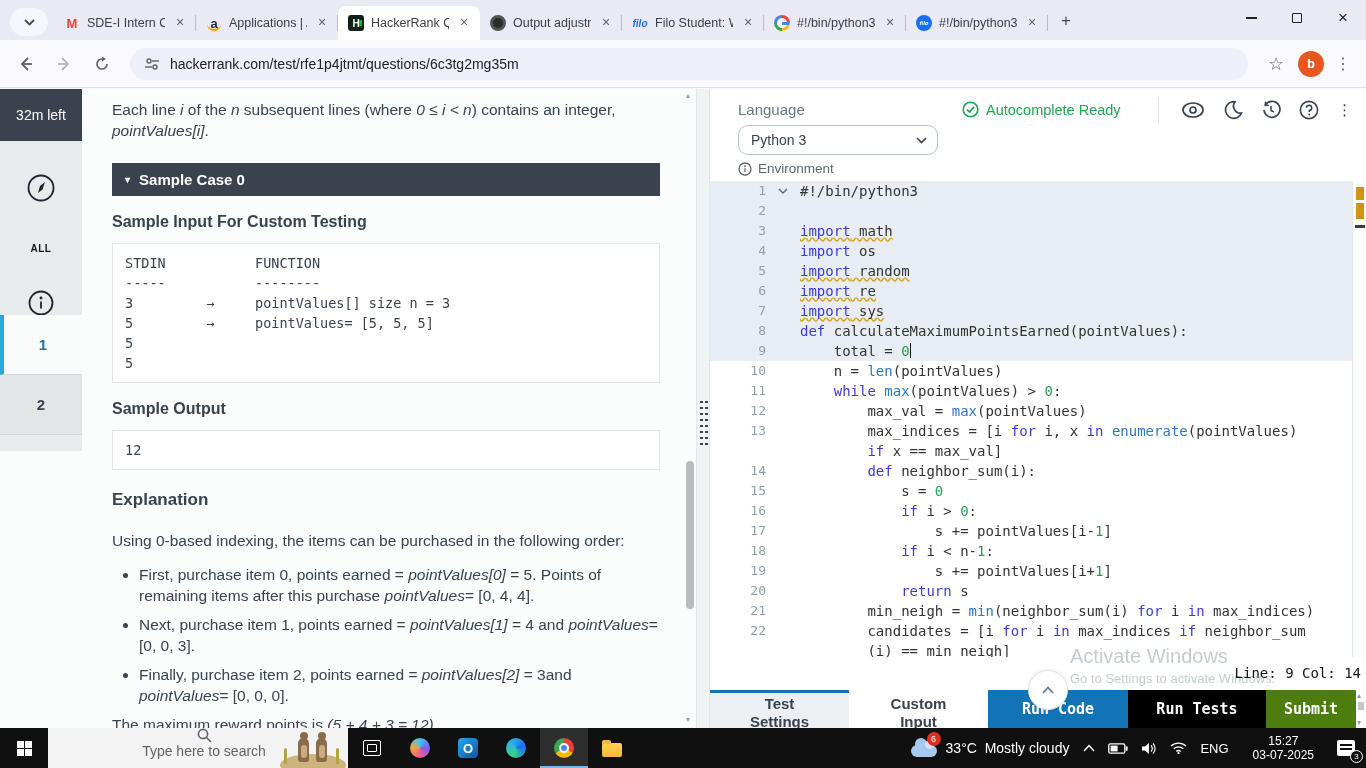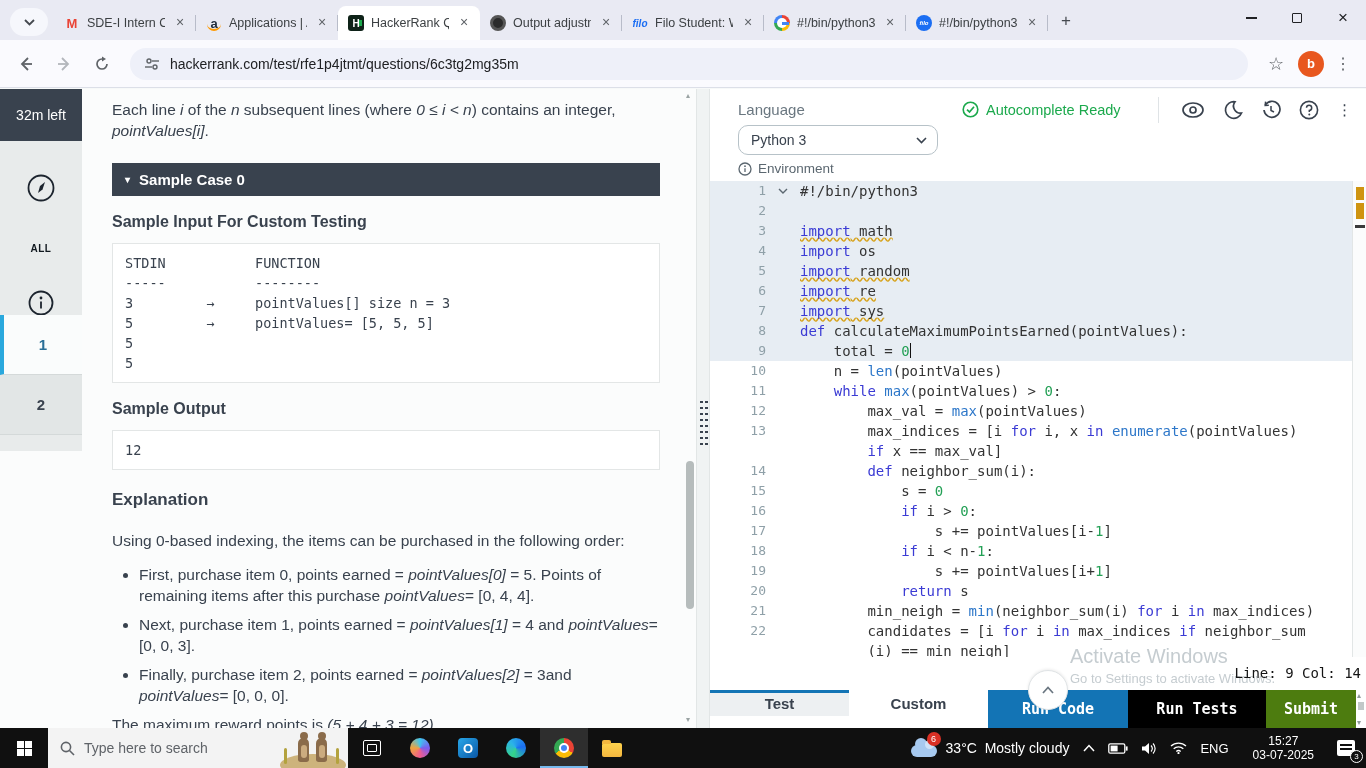--- a/index.html
+++ b/index.html
@@ -109,37 +109,37 @@
   .anno-mark { position:absolute; left:3px; width:8px; background:#cf9410; }
   .anno-line { position:absolute; left:2px; width:10px; height:3px; background:#3a3a3a; }
 
   .watermark { position:absolute; left:360px; top:556px; color:#c5ccd0; pointer-events:none; }
   .watermark .l1 { font-size:20px; }
   .watermark .l2 { font-size:13px; margin-top:3px; }
   .ed-status { position:absolute; right:5px; top:576px; font-family:"DejaVu Sans Mono", monospace; font-size:14px; color:#141414; }
 
   
   .botbar { position:absolute; left:0; bottom:0; width:656px; height:38px; display:flex; background:#fff; }
-  .bottab { width:139px; height:26px; text-align:center; font-weight:bold; font-size:15px; color:#39424e; line-height:18px; padding-top:5px; overflow:hidden; background:#fff; }
+  .bottab { width:139px; height:38px; text-align:center; font-weight:bold; font-size:15px; color:#39424e; line-height:18px; padding-top:5px; overflow:hidden; background:#fff; }
   .bottab.active { background:#edf0f2; border-top:3px solid #1374b5; padding-top:2px; }
   .runbtn { width:140px; height:38px; color:#fff; font-family:"DejaVu Sans Mono", monospace; font-weight:bold; font-size:15px; display:flex; align-items:center; justify-content:center; border:none; }
   .run-code { background:#1374b5; }
   .run-tests { background:#000; width:138px; }
   .submit { background:#4d7c0f; width:90px; }
   .botscroll { width:10px; height:38px; position:relative; background:#fff; font-size:8px; color:#8f9a9a; }
   .botscroll .up{ position:absolute; top:1px; left:1px; } .botscroll .down{ position:absolute; bottom:1px; left:1px; }
   .botscroll .bsthumb { position:absolute; top:12px; left:2px; width:6px; height:8px; background:#c2c8c8; }
   .collapse-circle { position:absolute; left:318px; top:-20px; width:40px; height:40px; border-radius:50%; background:#fff; border:1px solid #e0e4e6; box-shadow:0 -1px 3px rgba(0,0,0,0.08); display:flex; align-items:center; justify-content:center; color:#6a7680; z-index:5; }
 
   
   .taskbar { position:absolute; left:0; top:728px; width:1366px; height:40px; background:#101010; display:flex; align-items:center; color:#fff; }
   .tb-start { width:48px; height:40px; display:flex; align-items:center; justify-content:center; }
   .winlogo { width:15px; height:15px; display:grid; grid-template-columns:7px 7px; grid-template-rows:7px 7px; gap:1px; }
   .winlogo span { background:#fff; }
-  .tb-search { width:300px; height:40px; background:#f3f3f3; display:flex; align-items:center; padding:0 0 0 12px; gap:9px; position:relative; }
+  .tb-search { width:300px; height:40px; background:#f3f3f3; display:flex; align-items:center; padding:0 0 0 12px; position:relative;flex-direction:column; }
   .tb-search .ph { color:#5f6368; font-size:14px; flex:1; }
   .meerkats { position:absolute; right:0; top:0; width:72px; height:40px; overflow:hidden; }
   .meerkats .hill { position:absolute; left:4px; bottom:-8px; width:66px; height:22px; background:#cdb37c; border-radius:50%; }
   .meerkats .mk { position:absolute; bottom:6px; width:11px; height:24px; background:#8a6b4a; border-radius:6px 6px 3px 3px; }
   .meerkats .mk::before { content:""; position:absolute; left:2.5px; top:7px; width:6px; height:13px; background:#cbab7f; border-radius:4px; }
   .meerkats .mk::after { content:""; position:absolute; left:1.5px; top:-6px; width:8px; height:8px; border-radius:50%; background:#8a6b4a; }
   .mk1 { left:22px; } .mk2 { left:40px; }
   .plant { position:absolute; bottom:4px; width:3px; height:16px; background:#b3a23e; border-radius:2px; }
   .pl1 { left:8px; } .pl2 { left:60px; }
   .tb-icon { width:48px; height:40px; display:flex; align-items:center; justify-content:center; position:relative; }

